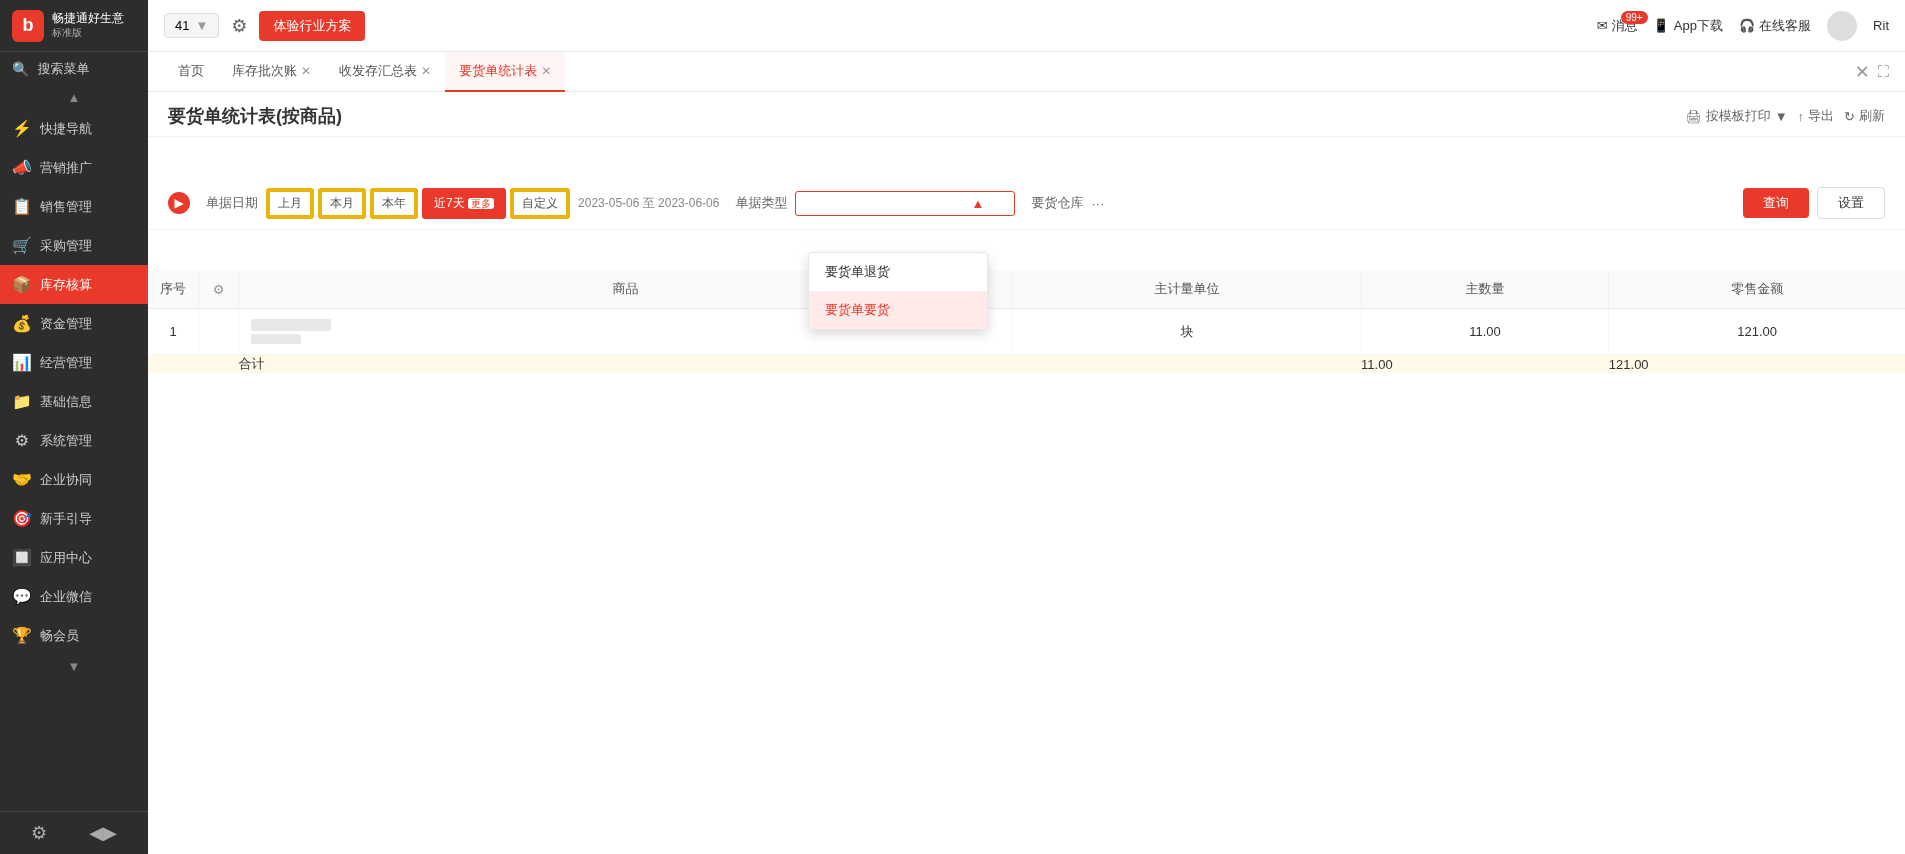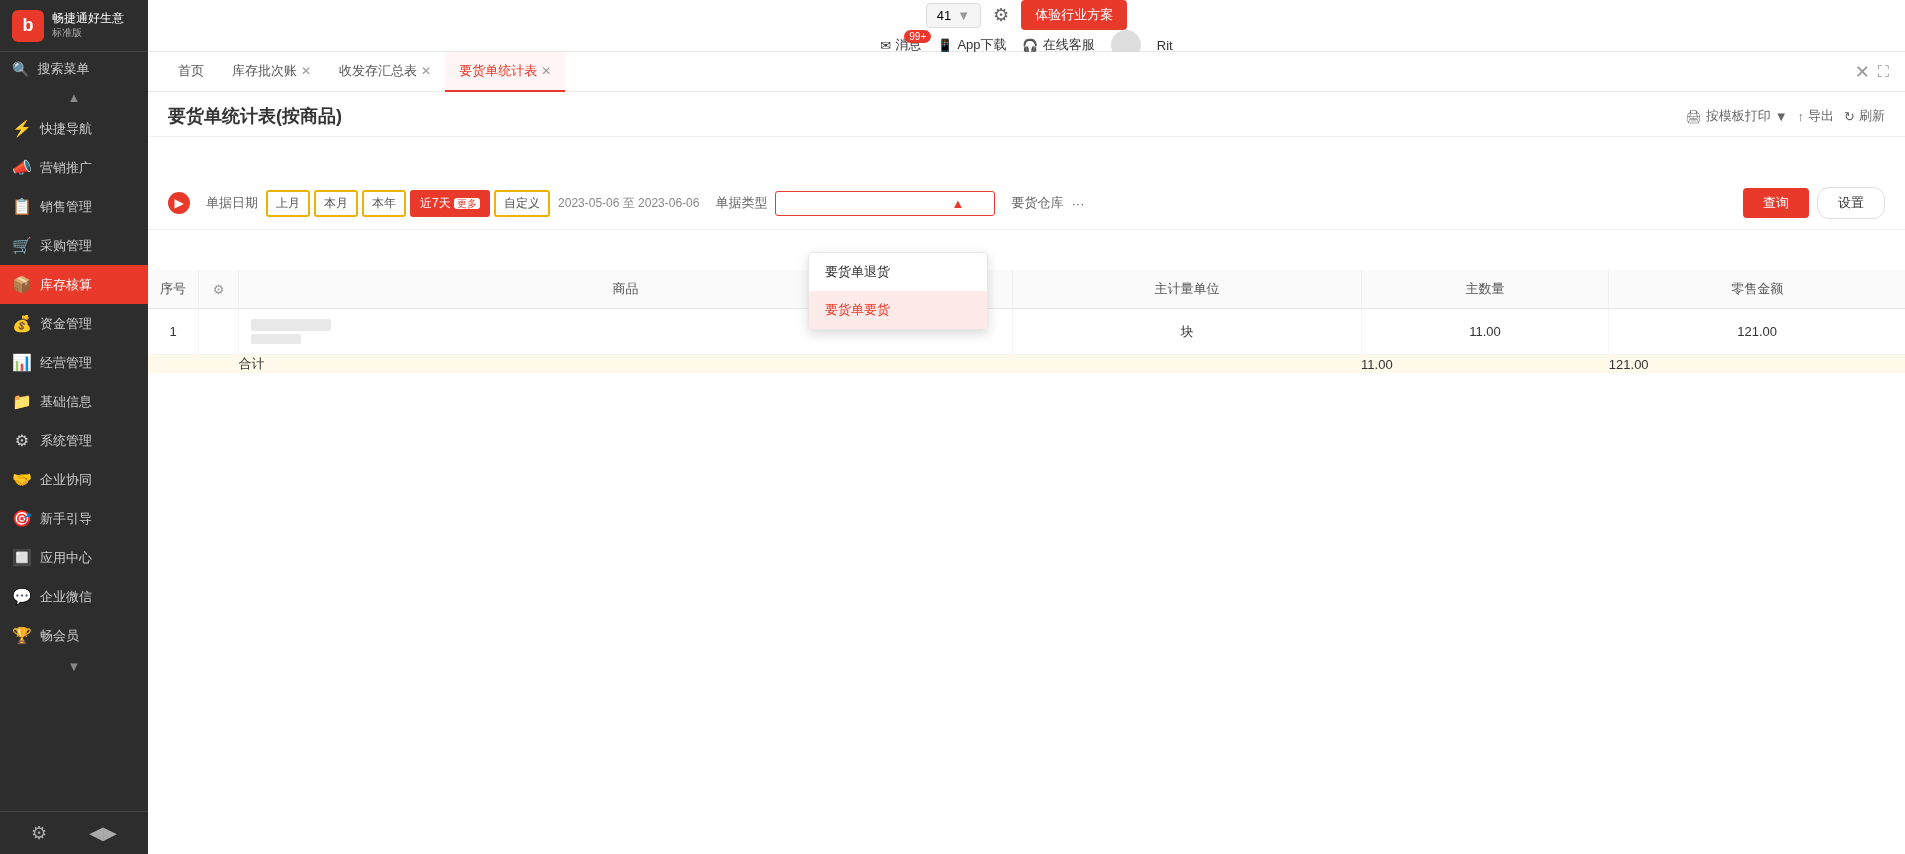--- a/index.html
+++ b/index.html
@@ -79,21 +79,20 @@
 
     
     .topbar {
       height: 52px;
       background: #fff;
       display: flex;
       align-items: center;
       padding: 0 16px;
       border-bottom: 1px solid #e8e8e8;
       justify-content: space-between;
-      flex-direction: column;
     }
     .topbar-left { display: flex; align-items: center; gap: 12px; }
     .topbar-company {
       display: flex; align-items: center; gap: 6px;
       background: #f5f5f5; border: 1px solid #ddd; border-radius: 4px;
       padding: 4px 10px; cursor: pointer; font-size: 13px;
     }
     .topbar-company-arrow { color: #999; }
     .topbar-settings { color: #666; cursor: pointer; font-size: 18px; }
     .topbar-promo {
@@ -202,21 +201,21 @@
       cursor: pointer; font-size: 12px;
     }
     .filter-group {
       display: flex; align-items: center; gap: 8px;
     }
     .filter-label { color: #666; font-size: 13px; white-space: nowrap; }
     .filter-date-buttons {
       display: flex; align-items: center; gap: 4px;
     }
     .date-btn {
-      padding: 3px 8px; border: 2px solid #eab308; border-radius: 3px;
+      padding: 3px 8px; border: 4px solid #eab308; border-radius: 3px;
       cursor: pointer; font-size: 12px; color: #555; background: #fff;
     }
     .date-btn.recent {
       background: #e8392a; color: white; border-color: #e8392a;
     }
     .date-btn.custom { color: #555; }
     .date-range { font-size: 12px; color: #888; }
 
     .filter-type-group {
       display: flex; align-items: center; gap: 8px;
@@ -240,21 +239,21 @@
     .filter-actions {
       display: flex; align-items: center; gap: 8px; margin-left: auto;
     }
     .btn-query {
       background: #e8392a; color: white;
       border: none; border-radius: 4px;
       padding: 6px 20px; cursor: pointer; font-size: 13px;
     }
     .btn-settings {
       background: #fff; color: #333;
-      border: 1px solid #ddd; border-radius: 12px;
+      border: 1px solid #ddd; border-radius: 4px;
       padding: 6px 20px; cursor: pointer; font-size: 13px;
     }
 
     
     .dropdown-overlay {
       position: absolute;
       top: 75px;
       left: 660px;
       background: #fff;
       border: 1px solid #e8e8e8;

